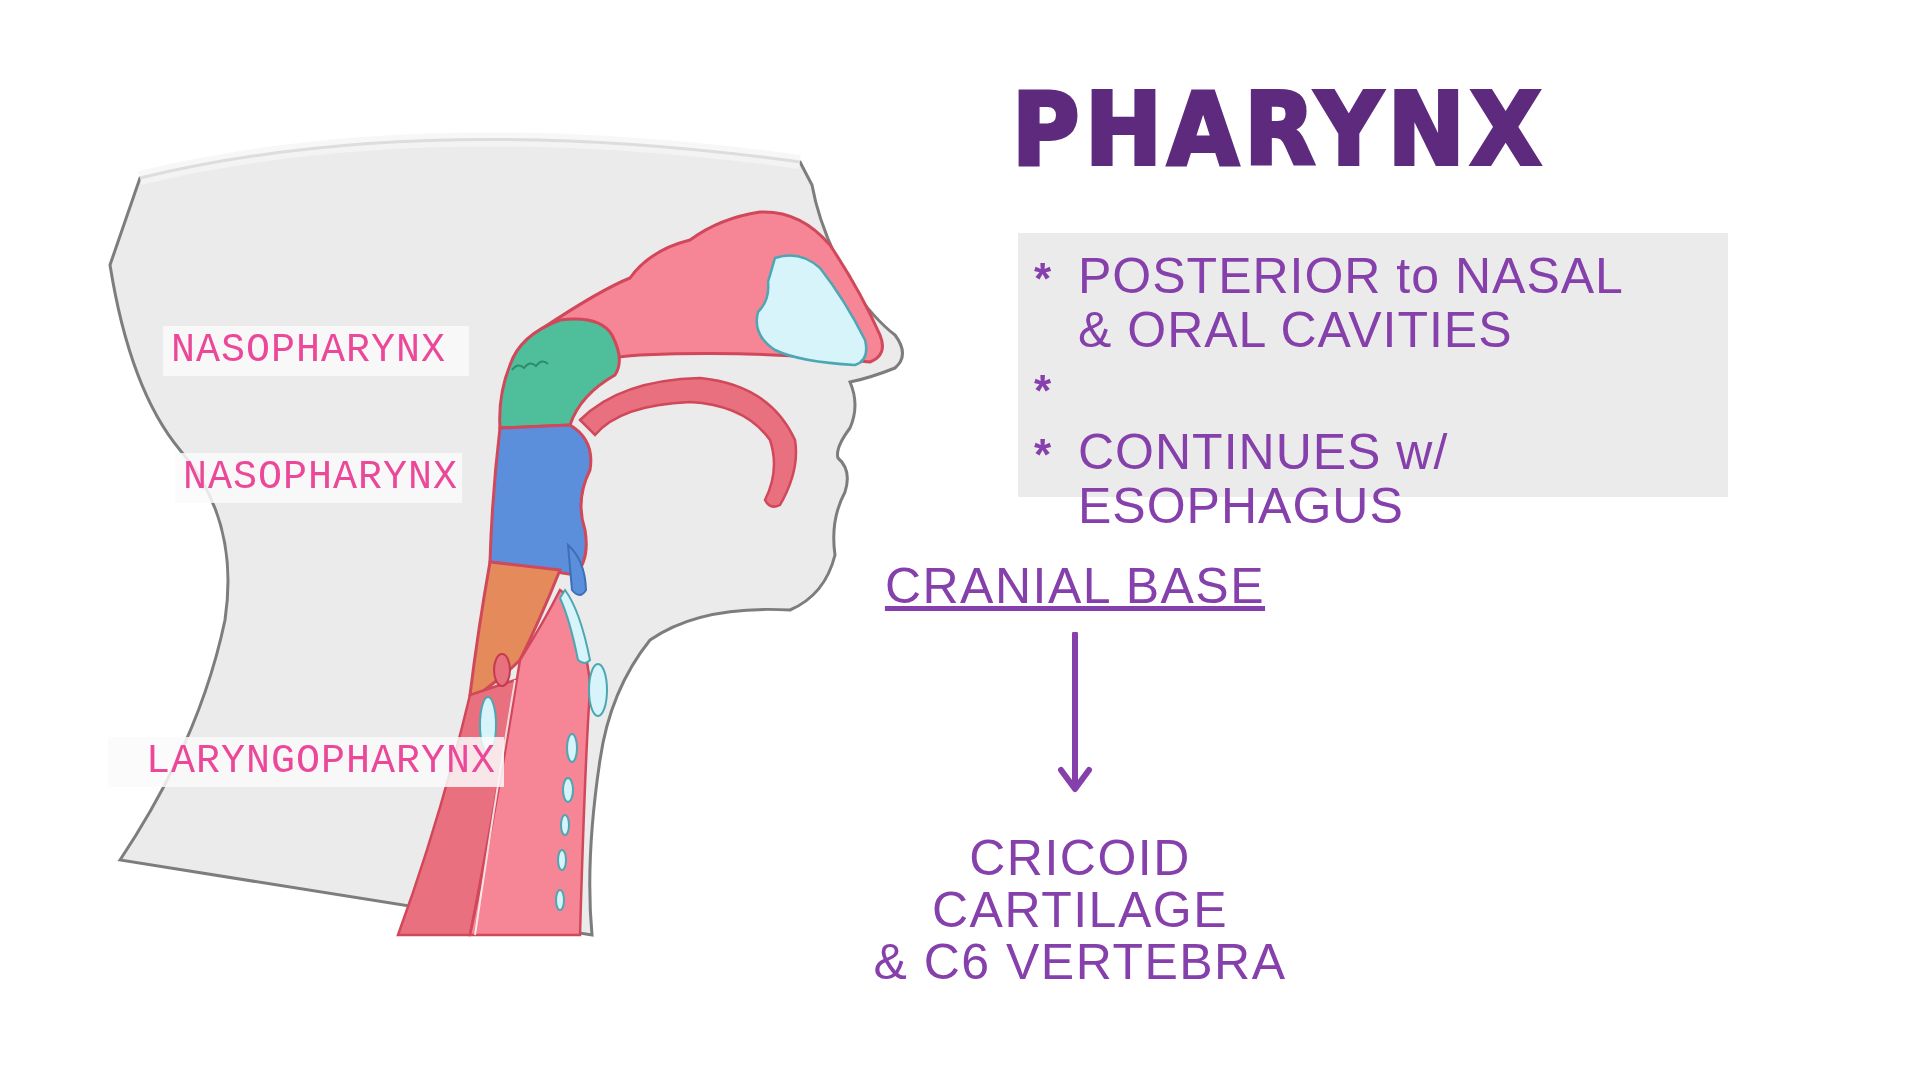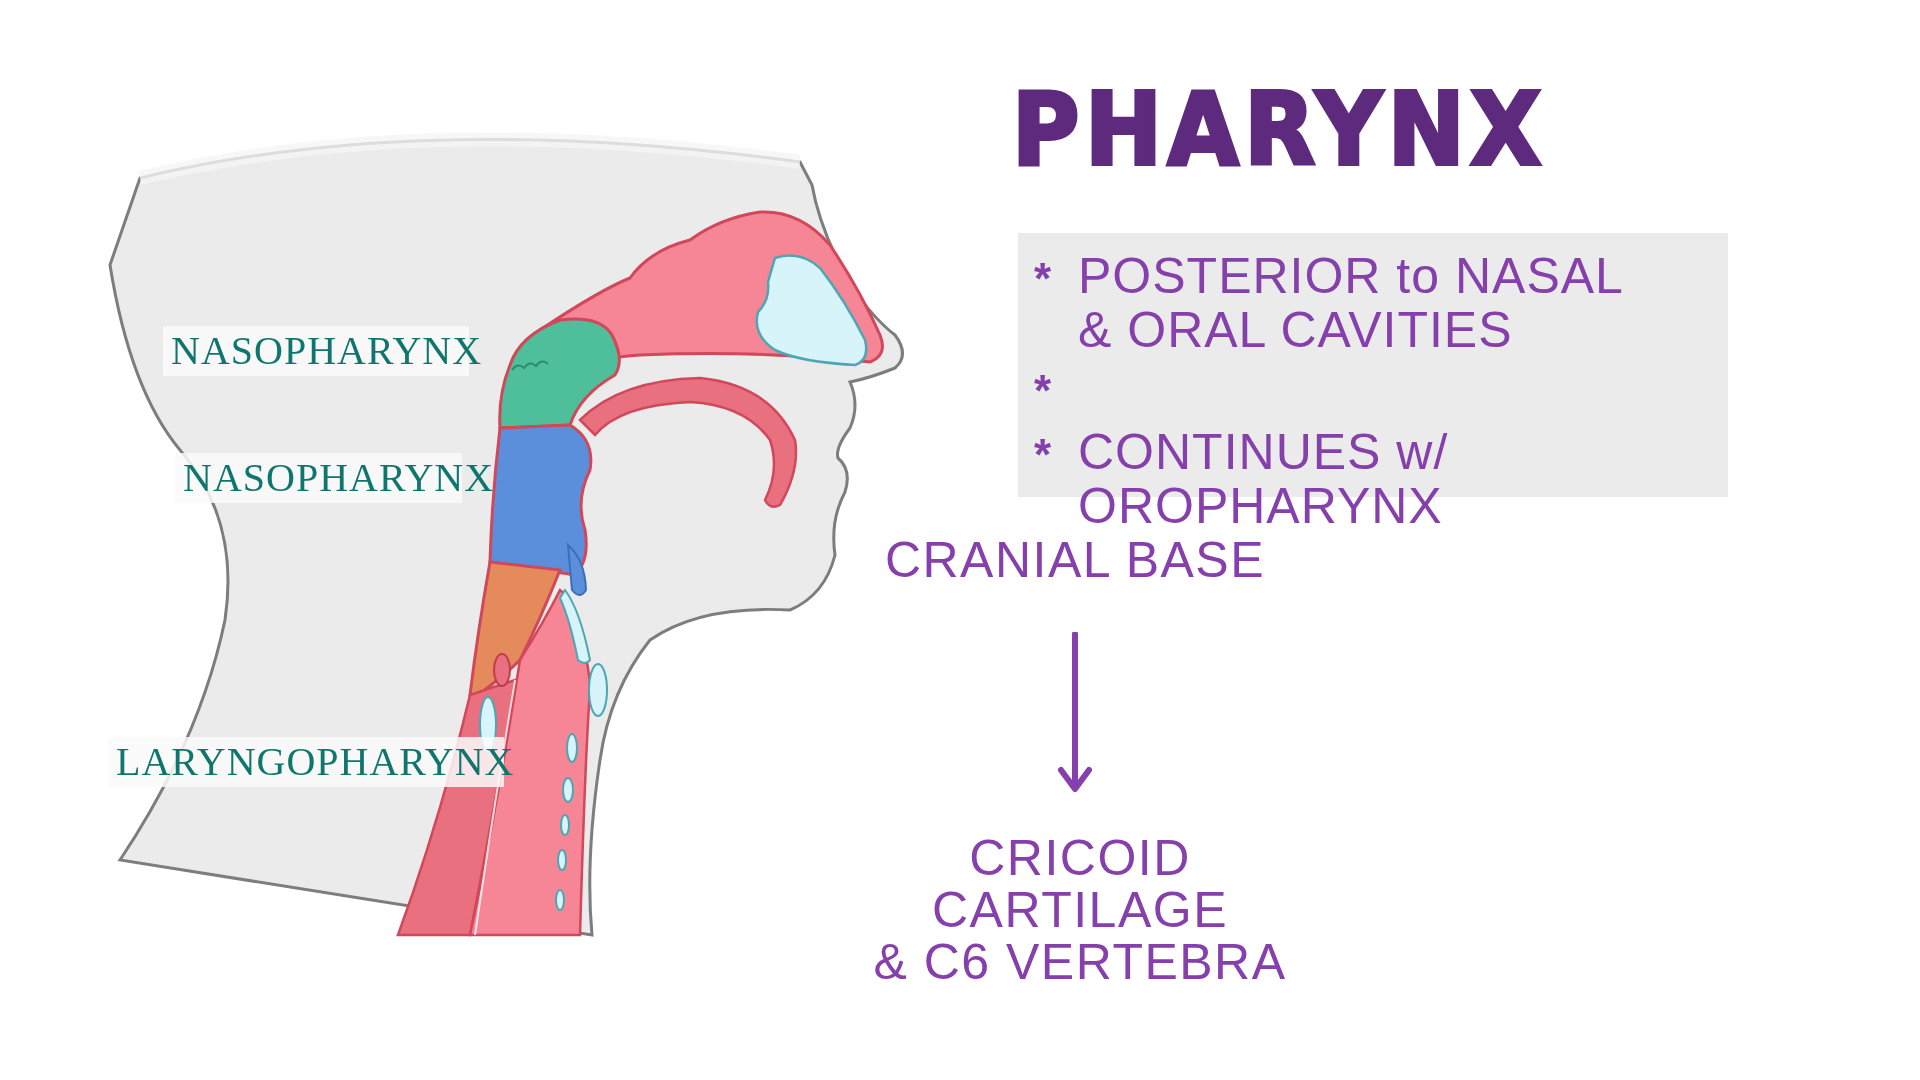--- a/index.html
+++ b/index.html
@@ -70,43 +70,44 @@
       color: #8640ac;
       font-family: "Liberation Sans", sans-serif;
       font-size: 50px;
       line-height: 52px;
       letter-spacing: 1.5px;
       text-align: center;
       white-space: pre-line;
     }
     .flow-top {
       left: 880px;
-      top: 534px;
+      top: 560px;
       width: 390px;
+      text-decoration: underline;
     }
     .flow-bottom {
       left: 820px;
       top: 832px;
       width: 520px;
     }
     .region-label {
       position: absolute;
       background: rgba(250, 250, 250, 0.85);
-      color: #0f766e;
-      font-family: Liberation Serif, serif;
+      color: #ec4899;
+      font-family: Liberation Mono, monospace;
       font-size: 40px;
       line-height: 50px;
       letter-spacing: 1px;
       padding: 0 8px;
       box-sizing: border-box;
       white-space: nowrap;
     }
     .label-naso { left: 163px; top: 326px; width: 306px; height: 50px; }
     .label-oro  { left: 175px; top: 453px; width: 287px; height: 50px; }
-    .label-laryngo { left: 108px; top: 737px; width: 396px; height: 50px; }
+    .label-laryngo { left: 108px; top: 737px; width: 396px; height: 50px; text-align: right; }
   </style>
 </head>
 <body>
 
 <svg class="illustration" viewBox="0 0 1920 1080" xmlns="http://www.w3.org/2000/svg">
 
   <path d="M140 178 Q 420 110 800 162 L 812 185 Q 820 230 850 285 Q 875 320 895 335 Q 910 355 895 368
            Q 870 378 850 382 Q 860 405 850 428 Q 835 448 838 458 Q 852 470 845 492
            Q 830 520 835 555 Q 825 595 790 610 Q 700 605 650 640 Q 610 690 600 760
            Q 585 860 592 935 L 120 860 Q 200 740 225 620 Q 240 520 180 450
@@ -160,21 +161,21 @@
   <div class="bullet">
     <span class="star">*</span>
     <span class="text">POSTERIOR to NASAL
 &amp; ORAL CAVITIES</span>
   </div>
   <div class="bullet">
     <span class="star">*</span>
   </div>
   <div class="bullet">
     <span class="star">*</span>
-    <span class="text">CONTINUES w/ OROPHARYNX</span>
+    <span class="text">CONTINUES w/ ESOPHAGUS</span>
   </div>
 </div>
 
 <div class="flow-label flow-top">CRANIAL BASE</div>
 <svg style="position:absolute; left:1055px; top:632px;" width="40" height="162" viewBox="0 0 40 162">
   <line x1="20" y1="2" x2="20" y2="155" stroke="#8640ac" stroke-width="6" stroke-linecap="round"></line>
   <polyline points="6,138 20,157 34,138" fill="none" stroke="#8640ac" stroke-width="6" stroke-linecap="round" stroke-linejoin="round"></polyline>
 </svg>
 <div class="flow-label flow-bottom">CRICOID CARTILAGE
 &amp; C6 VERTEBRA</div>

